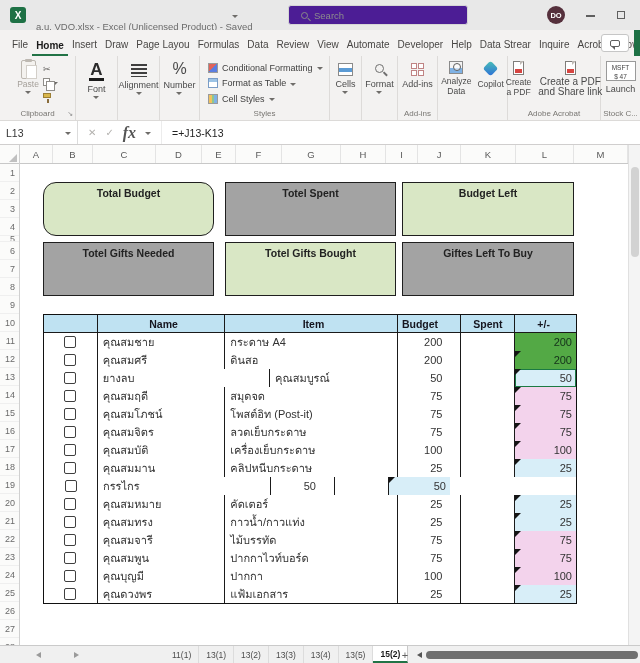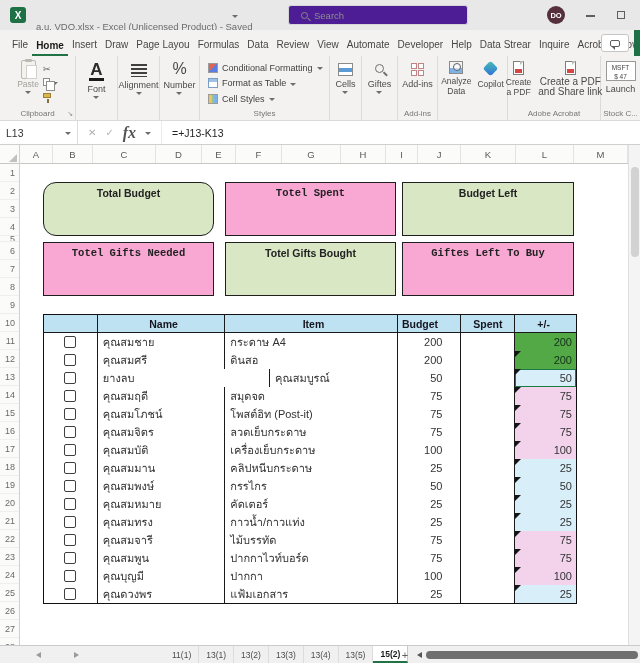--- a/index.html
+++ b/index.html
@@ -92,21 +92,21 @@
   .colcell{position:absolute;top:0;height:18px;font-size:9.5px;color:#5a5a5a;display:flex;align-items:center;justify-content:center;border-right:1px solid #e4e4e4;}
   .rowgutter{position:absolute;left:0;top:19px;width:20px;height:481px;background:#fbfbfa;border-right:1px solid #d0d0d0;overflow:hidden;}
   .rownum{font-size:9px;color:#6a6a6a;text-align:right;padding-right:4px;border-bottom:1px solid #efefef;overflow:hidden;display:flex;align-items:center;justify-content:flex-end;}
   .content{position:absolute;left:0;top:19px;width:628px;height:481px;}
   .vscroll{position:absolute;left:628px;top:145px;width:12px;height:500px;background:#f4f4f4;border-left:1px solid #e0e0e0;}
   .vthumb{position:absolute;left:2px;top:22px;width:8px;height:90px;background:#d2d2d2;border-radius:4px;}
 
   
   .sbox{position:absolute;border:1.4px solid #1f1f1f;padding-top:4px;text-align:center;font-size:10.5px;font-weight:bold;color:#222;}
   .sbox.green{background:#d9e7c5;}
-  .sbox.pink{background:#f9a8d4;font-family:Liberation Mono, monospace;}
+  .sbox.pink{background:#a3a3a3;}
 
   
   .gtable{position:absolute;left:43px;top:150px;width:534px;border:1.5px solid #111;}
   .trow{display:flex;height:18px;}
   .trow.hd{background:#bfe2f2;font-weight:bold;height:18px;}
   .tcell{border-right:1px solid #1a1a1a;height:100%;display:flex;align-items:center;font-size:11px;color:#333;overflow:hidden;white-space:nowrap;}
   .tcell:last-child{border-right:none;}
   .trow.hd .tcell{justify-content:center;color:#15151f;font-size:10.5px;border-bottom:1px solid #1a1a1a;}
   .c0{width:54px;justify-content:center;}
   .c1{width:128px;padding-left:5px;}
@@ -264,21 +264,21 @@
         <span class="caret"></span>
       </div>
         </div>
       <div class="rg-label"></div>
     </div>
 
     <div class="rgroup" style="width:36px;">
       <div class="rg-body">
           <div class="bigbtn">
         <span class="edit-ic" style="margin-top:3px;"></span>
-        <span class="lbl" style="margin-top:6px;">Giftes</span>
+        <span class="lbl" style="margin-top:6px;">Format</span>
         <span class="caret"></span>
       </div>
         </div>
       <div class="rg-label"></div>
     </div>
 
     <div class="rgroup" style="width:40px;">
       <div class="rg-body">
           <div class="bigbtn">
         <span class="addins-ic" style="margin-top:2px;">
@@ -489,21 +489,20 @@
               <div class="tcell c1">คุณสมมาน</div>
               <div class="tcell c2">คลิปหนีบกระดาษ</div>
               <div class="tcell c3">25</div>
               <div class="tcell c4"></div>
               <div class="tcell c5 diff-blue">25<span class="mark"></span></div>
             </div>
             <div class="trow">
               <div class="tcell c0">
                 <span class="chk"></span>
               </div>
-              <div class="tcell c1">คุณสมพงษ์</div>
               <div class="tcell c2">กรรไกร</div>
               <div class="tcell c3">50</div>
               <div class="tcell c4"></div>
               <div class="tcell c5 diff-blue">50<span class="mark"></span></div>
             </div>
             <div class="trow">
               <div class="tcell c0">
                 <span class="chk"></span>
               </div>
               <div class="tcell c1">คุณสมหมาย</div>

